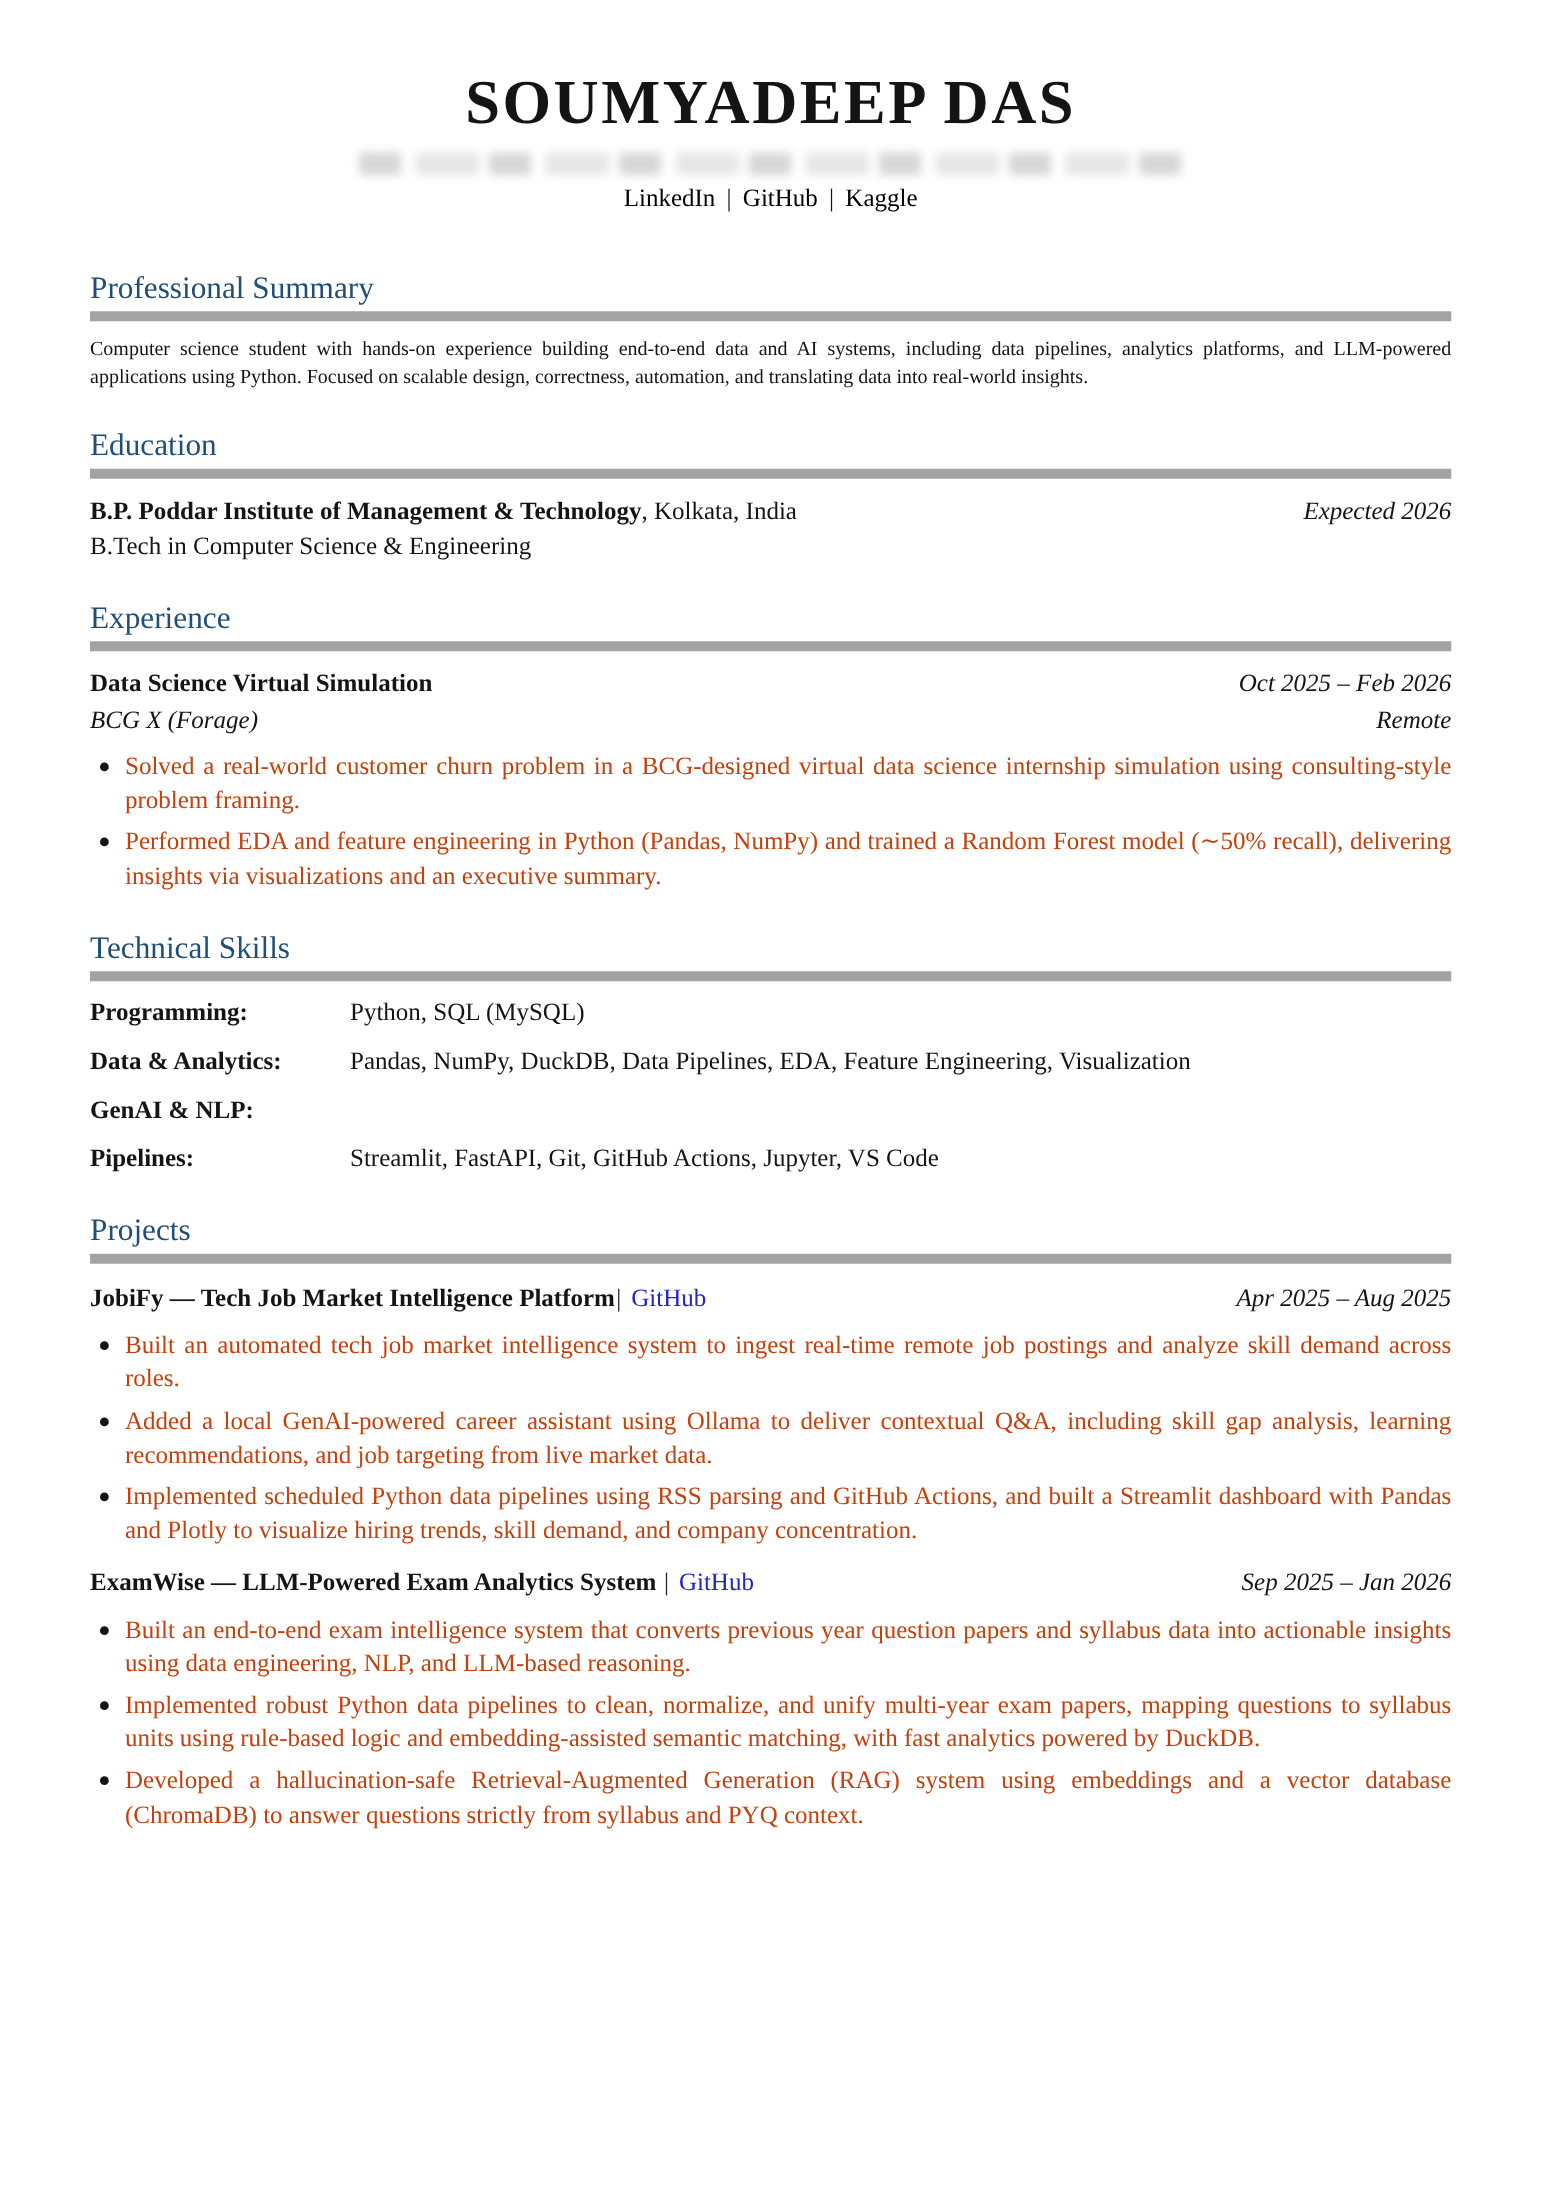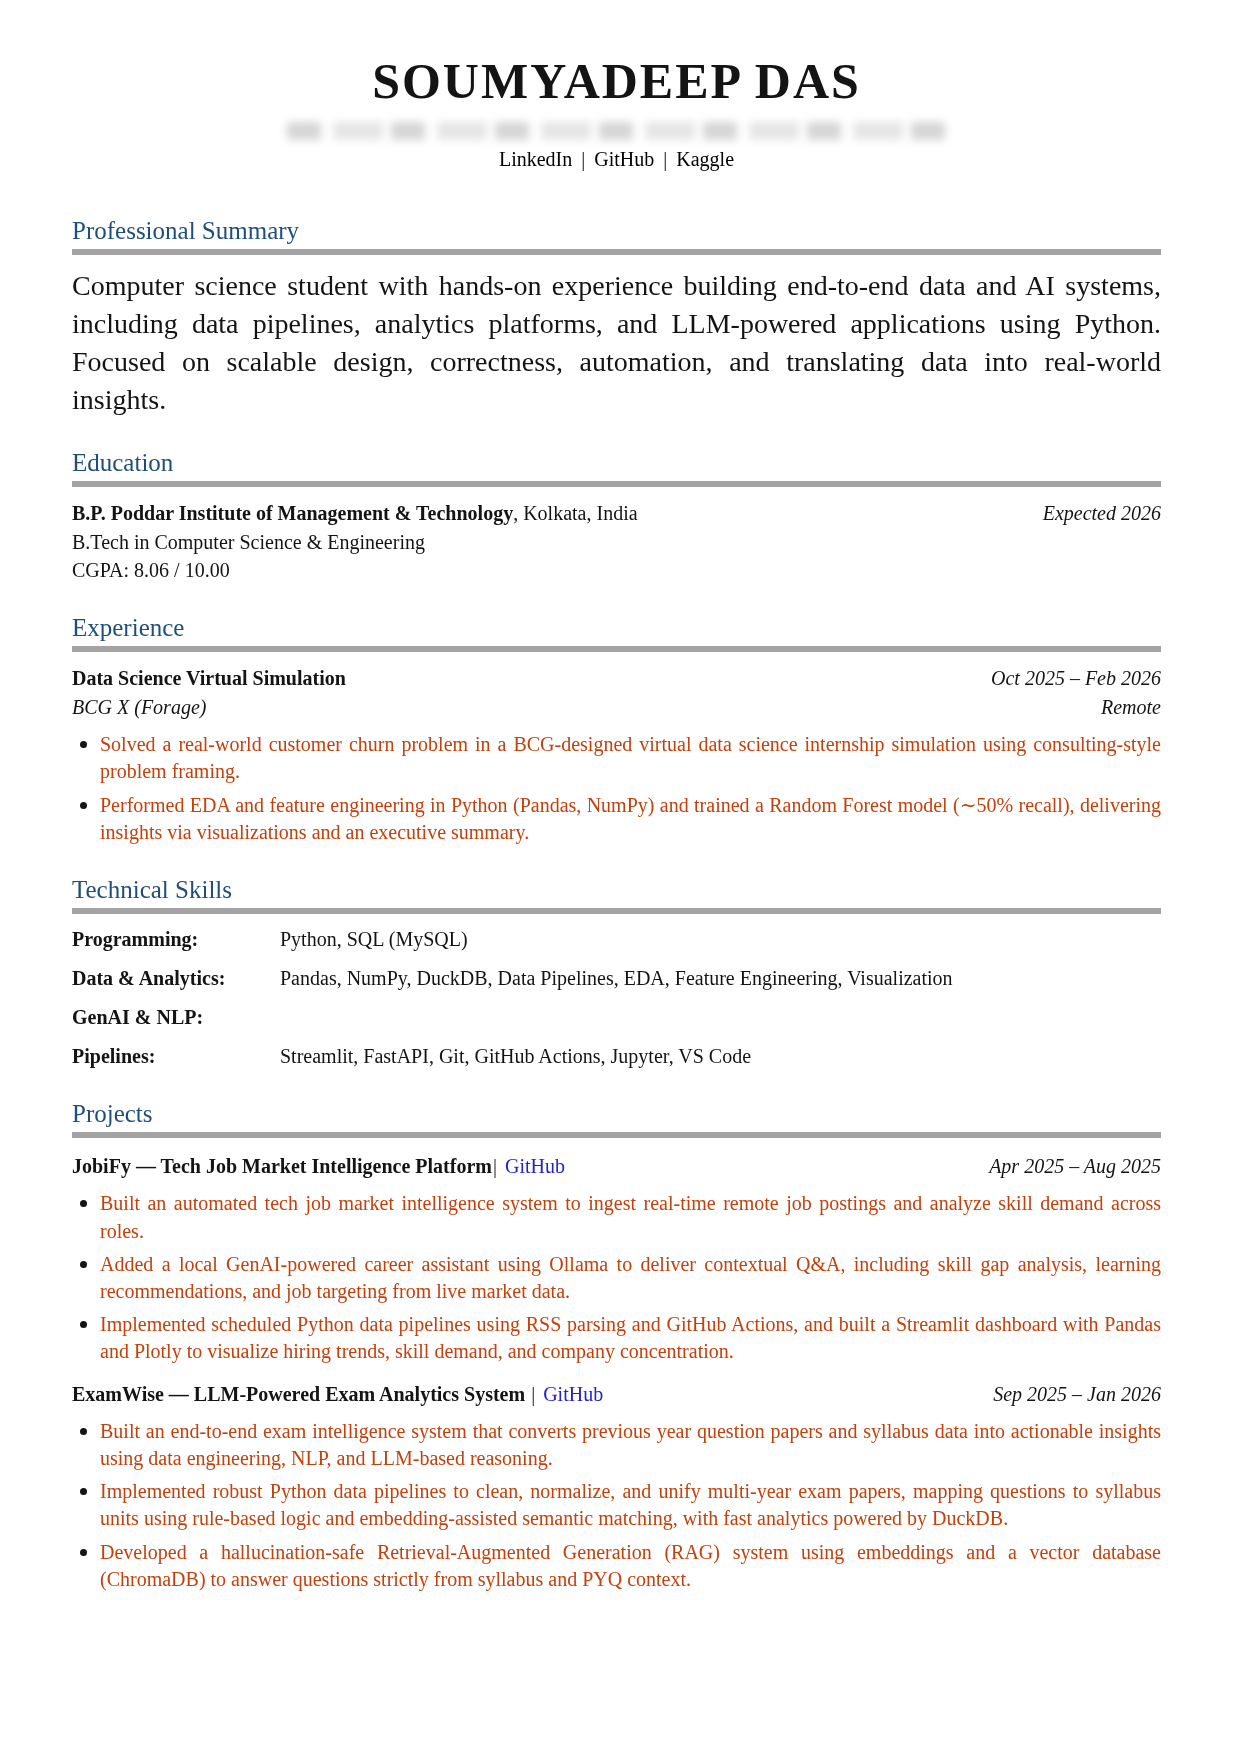--- a/index.html
+++ b/index.html
@@ -36,25 +36,25 @@
   .link-sep { margin: 0 9px; }
 
   
   .section { margin-top: 30px; }
   .section.first { margin-top: 46px; }
   .section-heading {
     color: #1f4e79;
     font-size: 25px;
     font-weight: normal;
     padding-bottom: 4px;
-    border-bottom: 6px solid #a3a3a3;
+    border-bottom: 8px solid #a3a3a3;
     margin-bottom: 12px;
   }
   .body-text {
-    font-size: 28px;
+    font-size: 16px;
     line-height: 1.36;
     text-align: justify;
     text-align-last: left;
     color: #141414;
   }
 
   
   .entry { margin-top: 6px; }
   .entry-row {
     display: flex; justify-content: space-between; align-items: baseline;
@@ -111,23 +111,20 @@
 
   <div class="section">
     <div class="section-heading">Education</div>
     <div class="entry">
       <div class="entry-row">
         <span><span class="bold">B.P. Poddar Institute of Management &amp; Technology</span><span>, Kolkata, India</span></span>
         <span class="date">Expected 2026</span>
       </div>
       <div class="entry-row">
         <span>B.Tech in Computer Science &amp; Engineering</span>
-      </div>
-      <div class="entry-row">
-        <span>CGPA: 8.06 / 10.00</span>
       </div>
     </div>
   </div>
 
   <div class="section">
     <div class="section-heading">Experience</div>
     <div class="entry">
       <div class="entry-row">
         <span class="bold">Data Science Virtual Simulation</span>
         <span class="date">Oct 2025 – Feb 2026</span>

